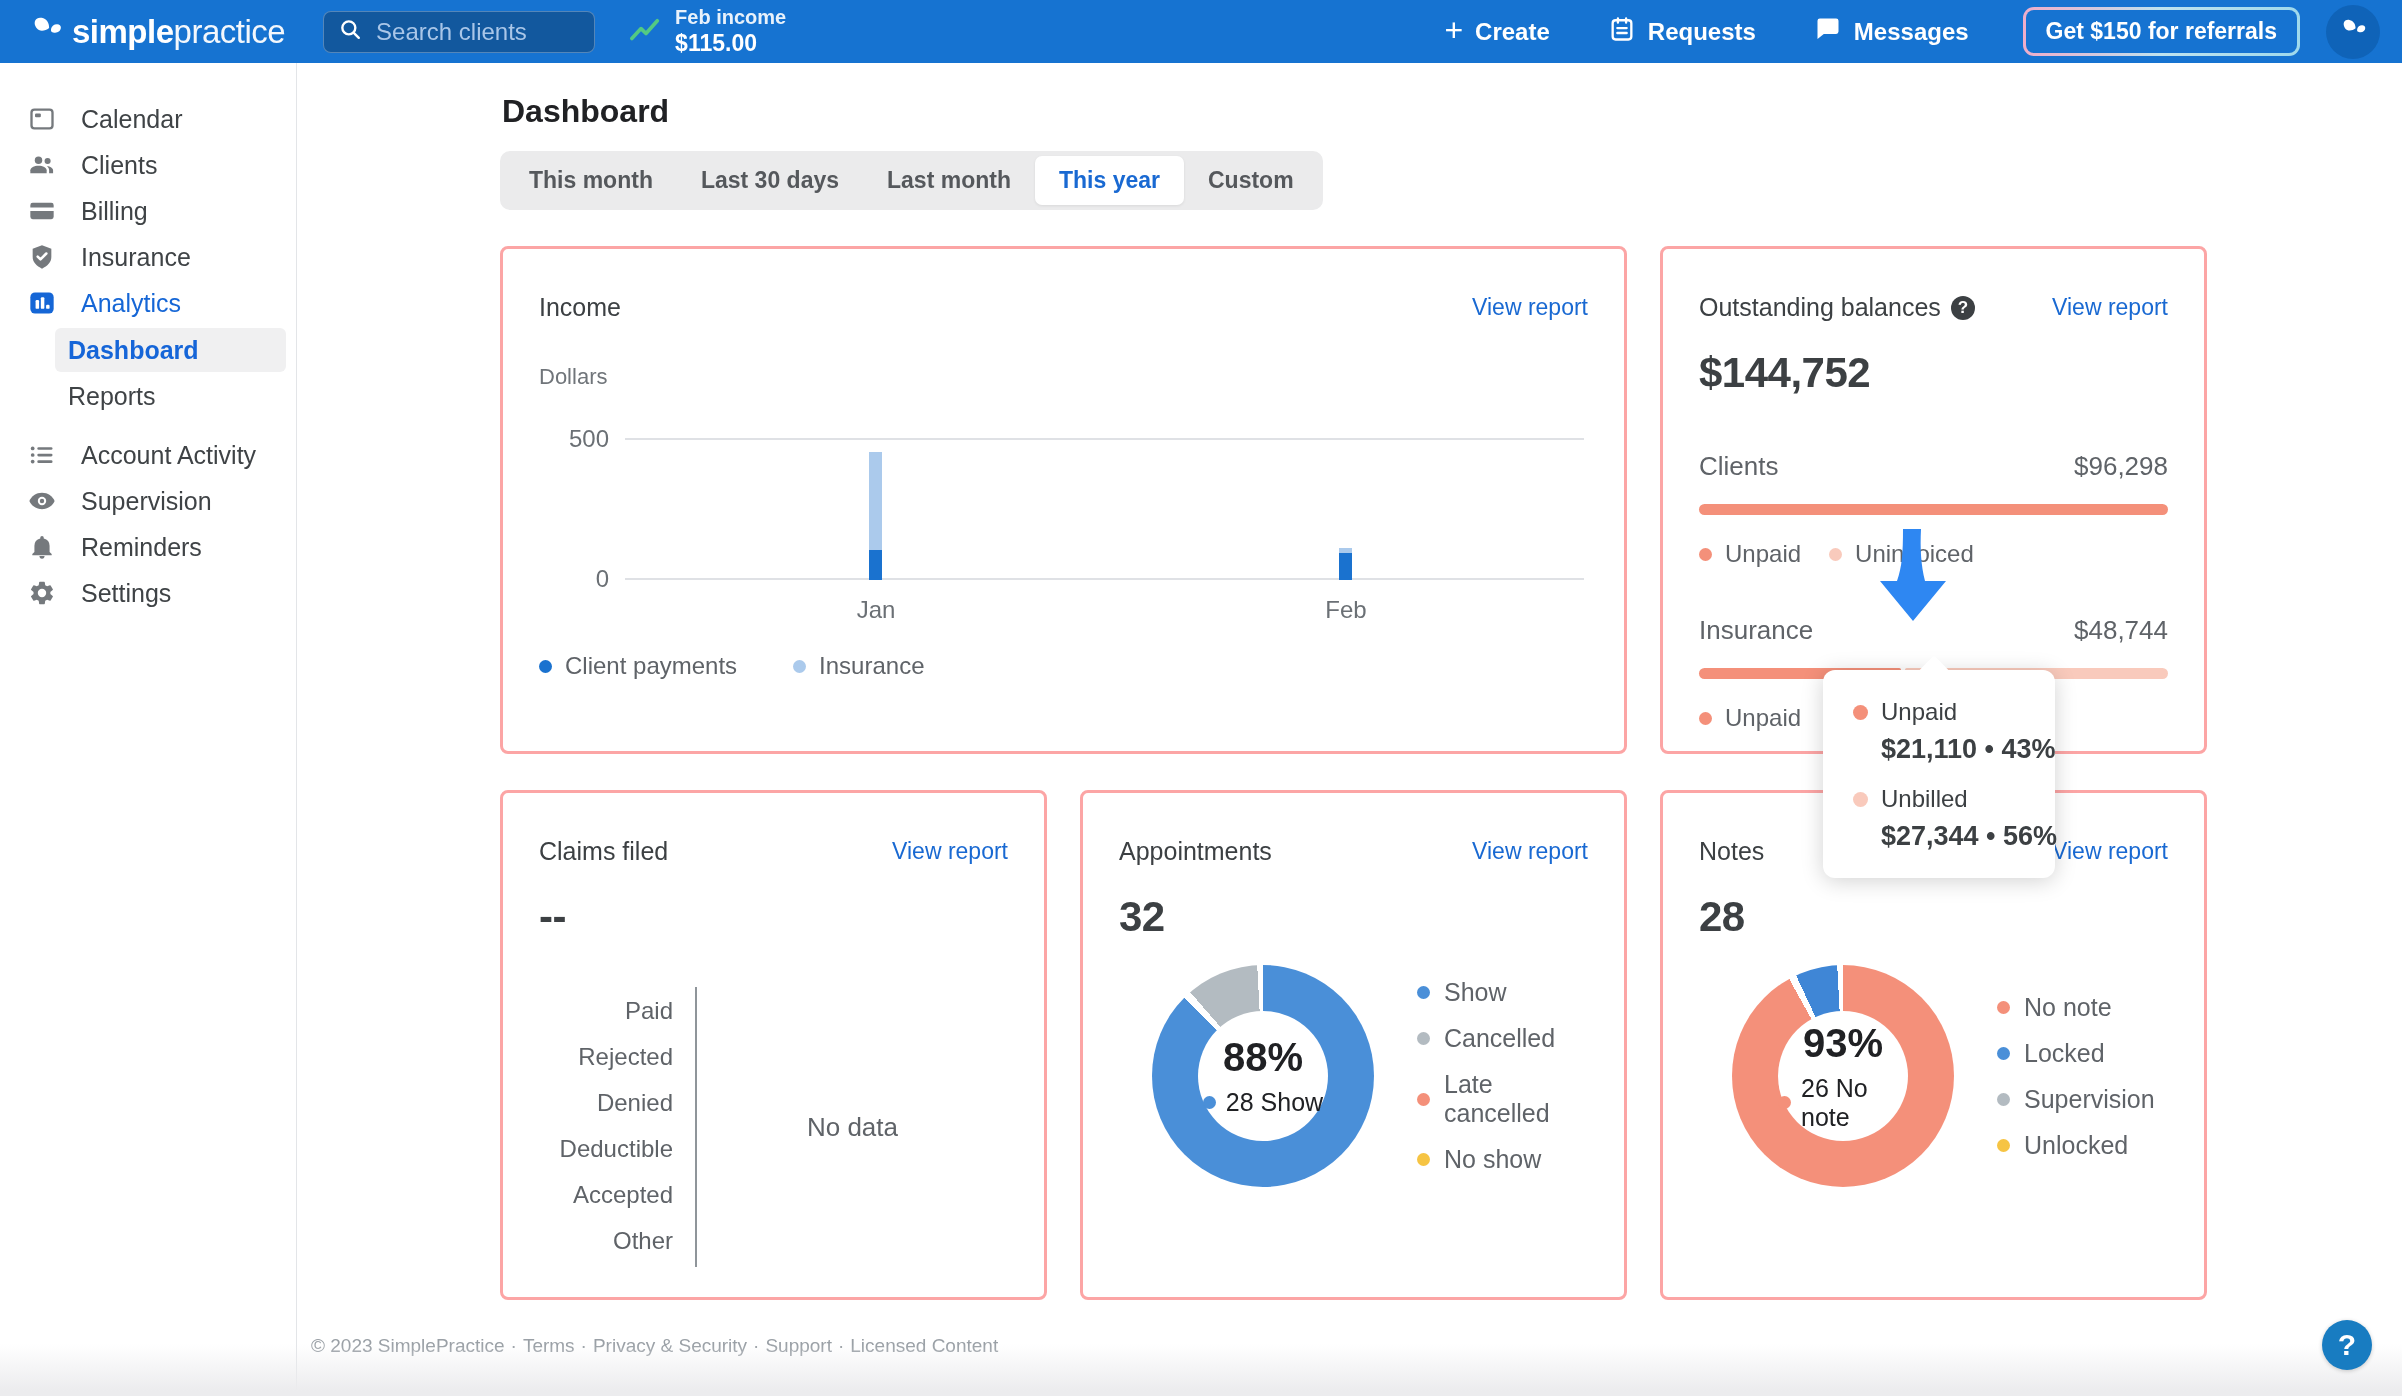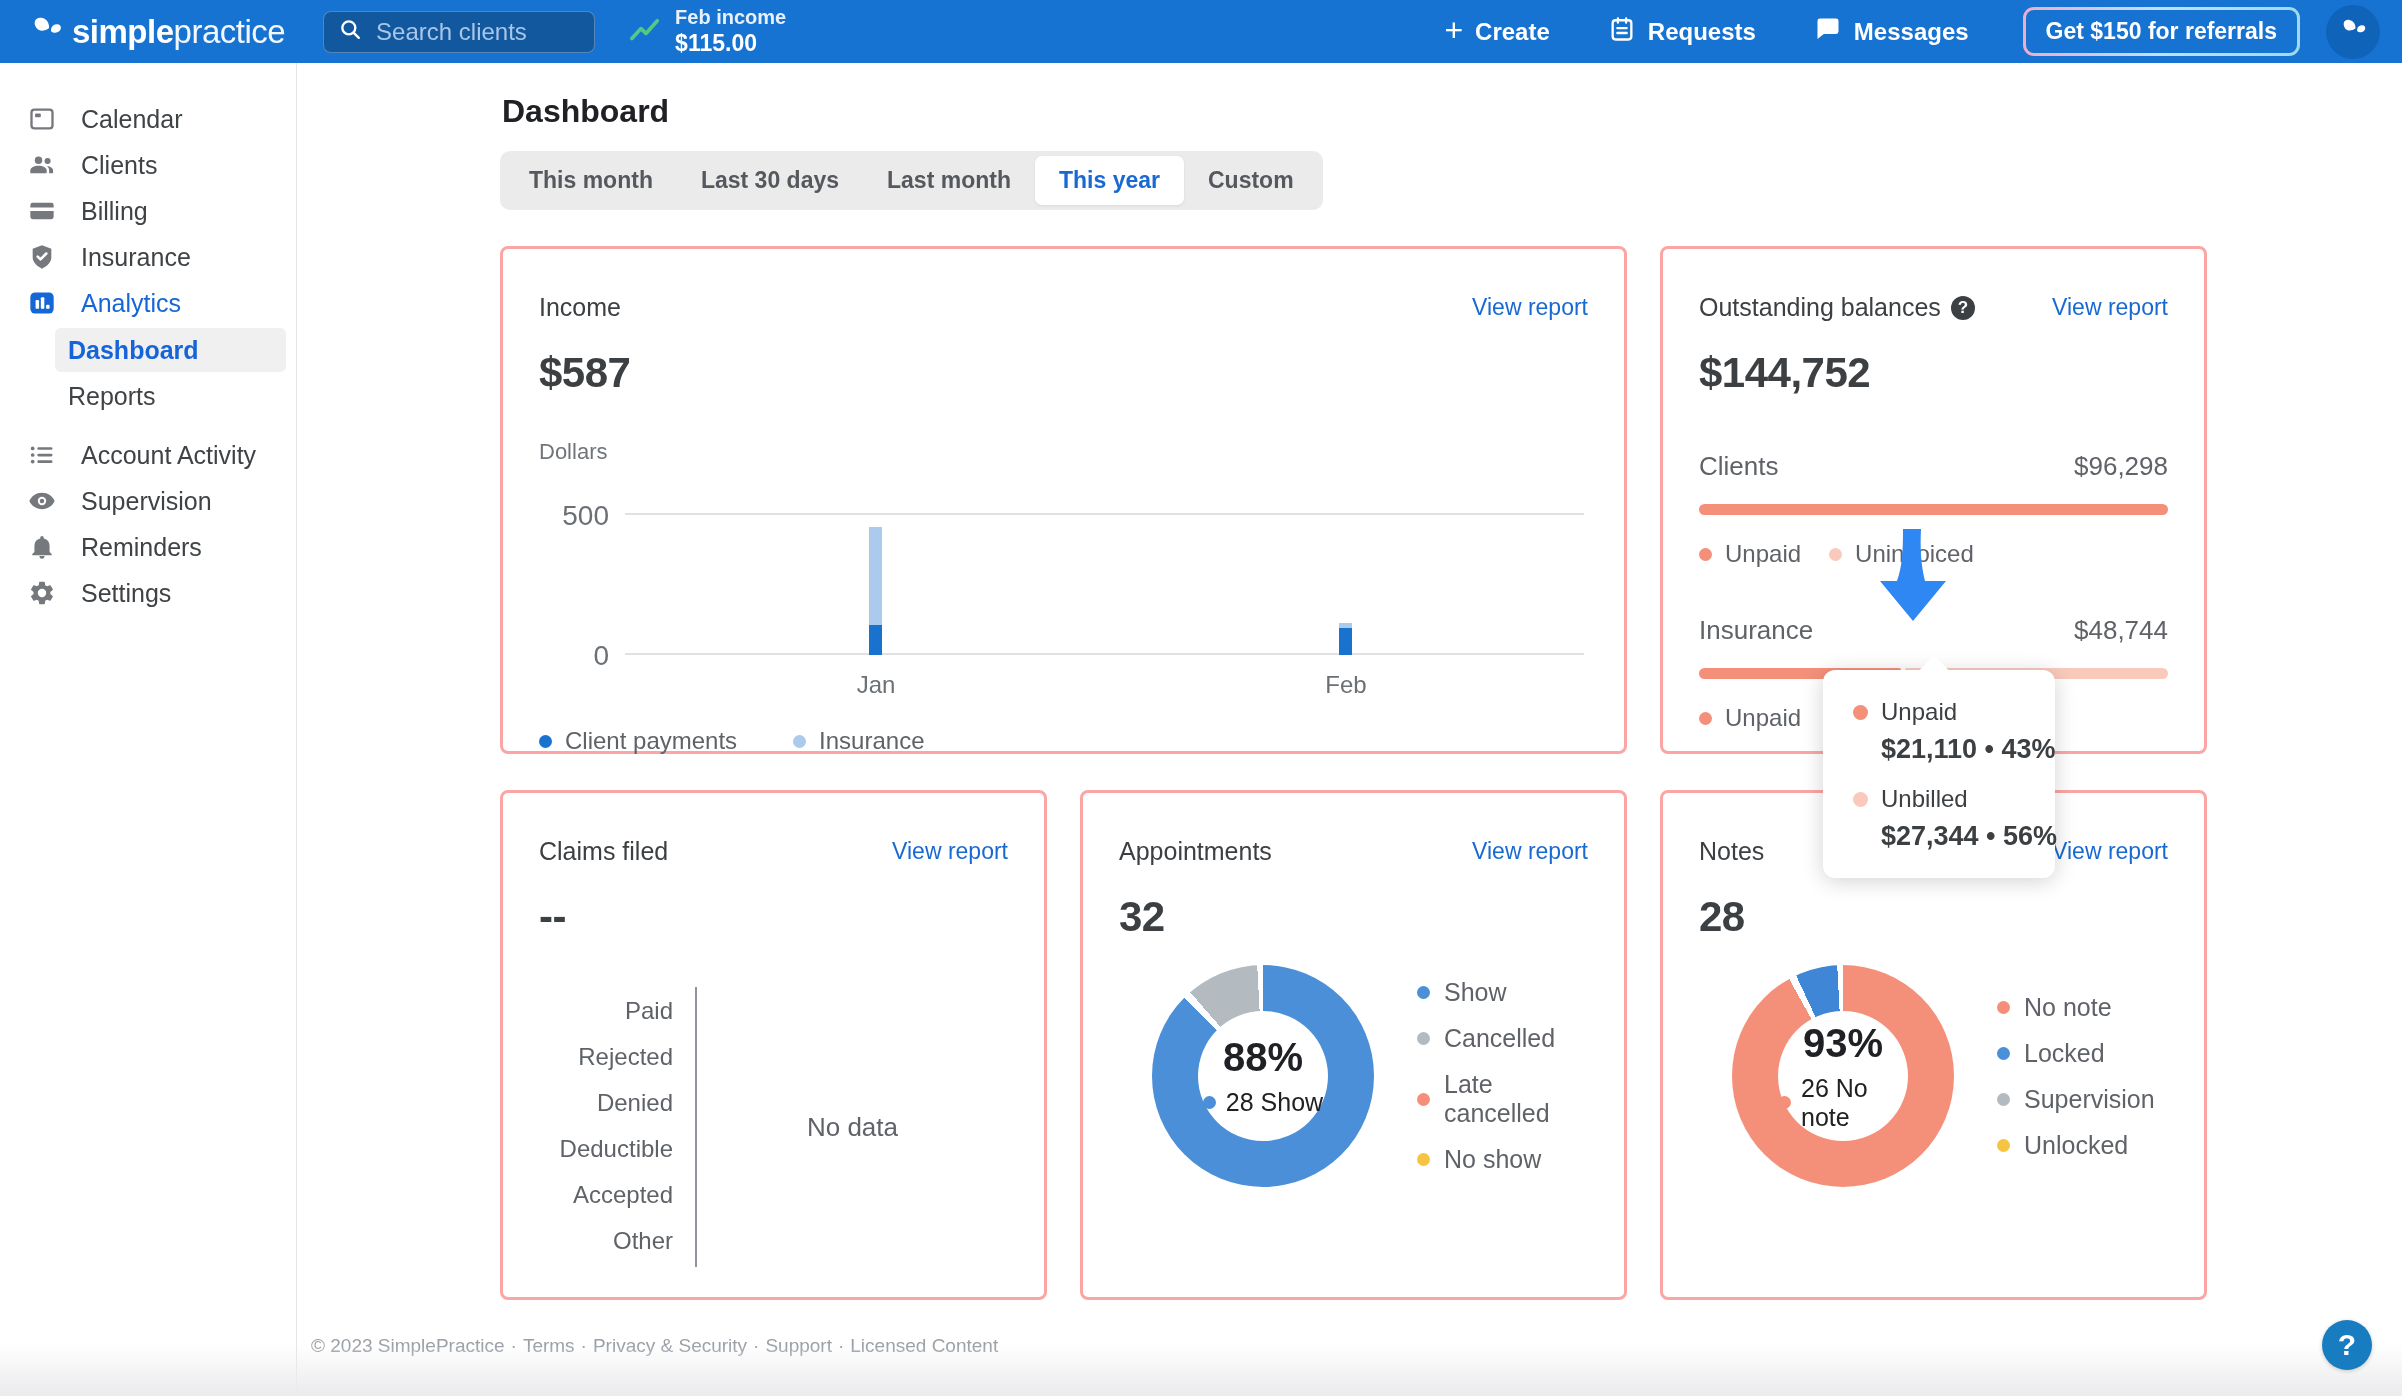--- a/index.html
+++ b/index.html
@@ -64,21 +64,21 @@
   .card-head{ display:flex; justify-content:space-between; align-items:center; }
   .card-title{ font-size:25px; color:#3c4043; display:flex; align-items:center; gap:10px;}
   .view-report{ font-size:23px; color:#1969d2; cursor:pointer; }
   .big-num{ font-size:42px; font-weight:700; color:#3c4043; margin-top:27px; letter-spacing:-0.5px;}
   .help-q{ width:24px; height:24px; border-radius:50%; background:#3c4043; color:#fff; font-size:17px;
     font-weight:700; display:flex; align-items:center; justify-content:center; }
   
   .axis-title{ margin-top:42px; font-size:22px; color:#70757a; }
   .plot{ position:relative; height:168px; margin-top:30px; }
   .grid-row{ position:absolute; left:0; right:0; height:2px; }
-  .grid-row .lbl{ position:absolute; left:0; width:70px; text-align:right; top:-13px; font-size:28px; color:#6b7075;}
+  .grid-row .lbl{ position:absolute; left:0; width:70px; text-align:right; top:-13px; font-size:24px; color:#6b7075;}
   .grid-row .line{ position:absolute; left:86px; right:4px; top:0; height:2px; background:#dfe1e5; }
   .g500{ top:18px; } .g0{ top:158px; }
   .bar{ position:absolute; width:13px; bottom:8px; display:flex; flex-direction:column; }
   .bar .seg-light{ background:#abcaec; width:100%; }
   .bar .seg-dark{ background:#1a72cf; width:100%; }
   .bar.jan{ left:330px; } .bar.feb{ left:800px; }
   .month{ position:absolute; top:176px; width:80px; text-align:center; font-size:24px; color:#6b7075; }
   .month.jan{ left:297px; } .month.feb{ left:767px; }
   .legend{ display:flex; gap:56px; margin-top:64px; }
   .leg-item{ display:flex; align-items:center; gap:13px; font-size:24px; color:#5f6368; }
@@ -324,21 +324,20 @@
       <div class="tab">Custom</div>
     </div>
 
     <div class="grid">
 
       <section class="card income">
         <div class="card-head">
           <div class="card-title">Income</div>
           <div class="view-report">View report</div>
         </div>
-        <div class="big-num">$587</div>
         <div class="axis-title">Dollars</div>
         <div class="plot">
           <div class="grid-row g500">
               <span class="lbl">500</span>
               <span class="line"></span>
             </div>
           <div class="grid-row g0">
               <span class="lbl">0</span>
               <span class="line"></span>
             </div>

